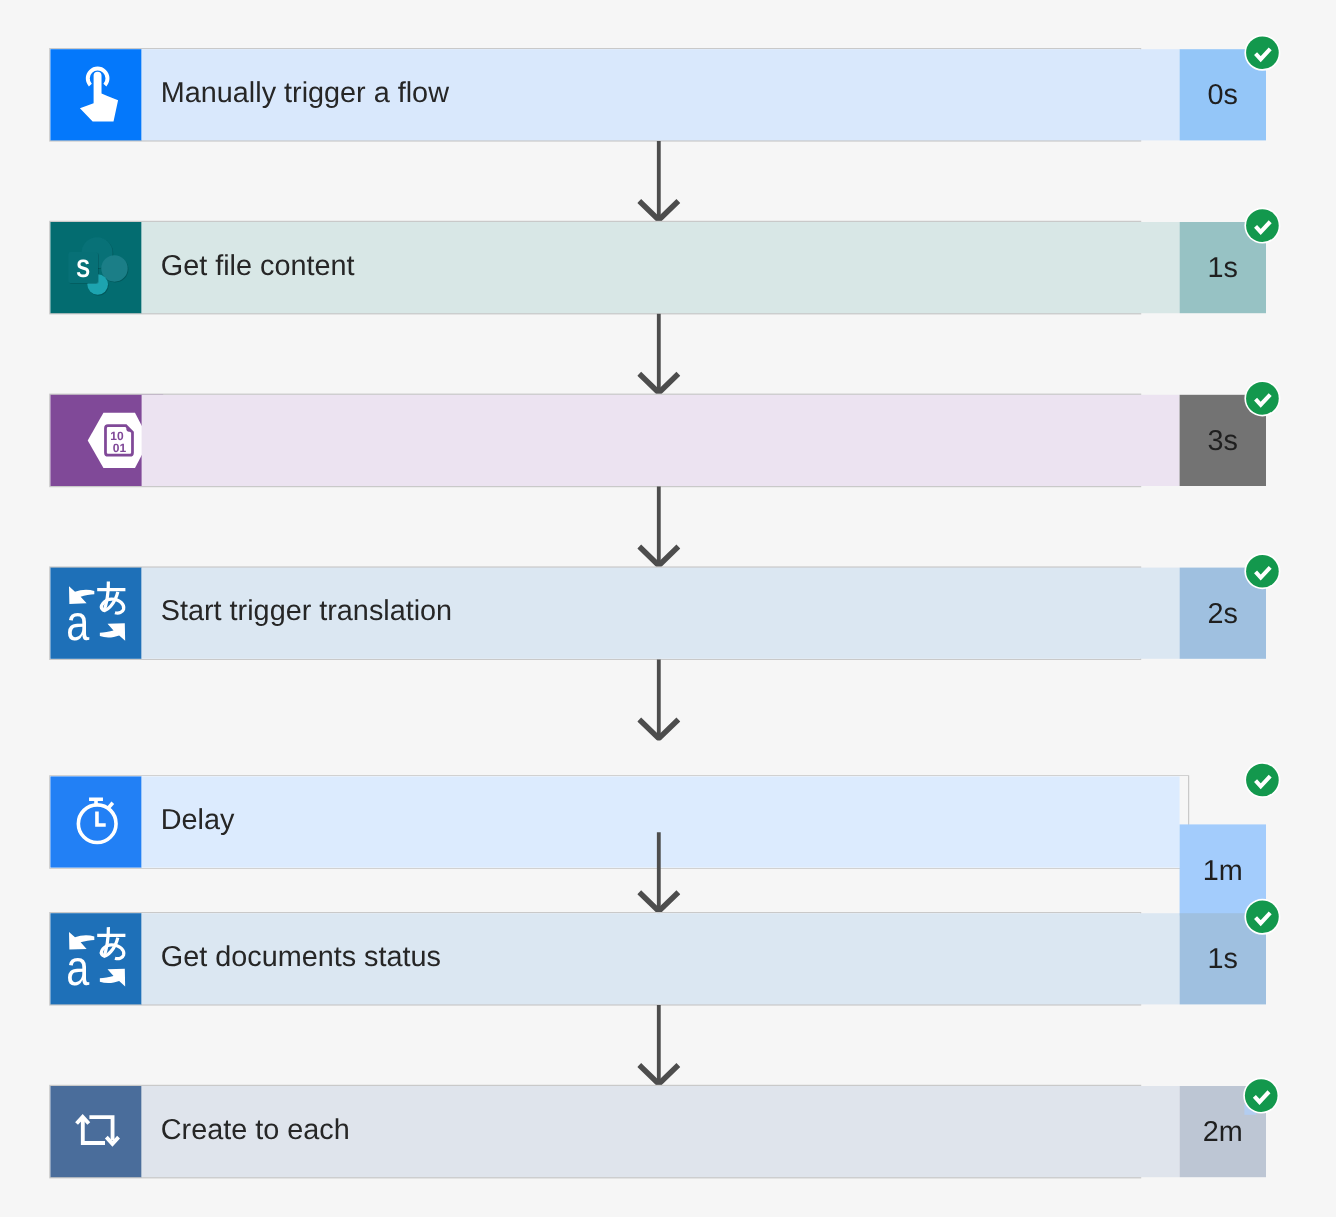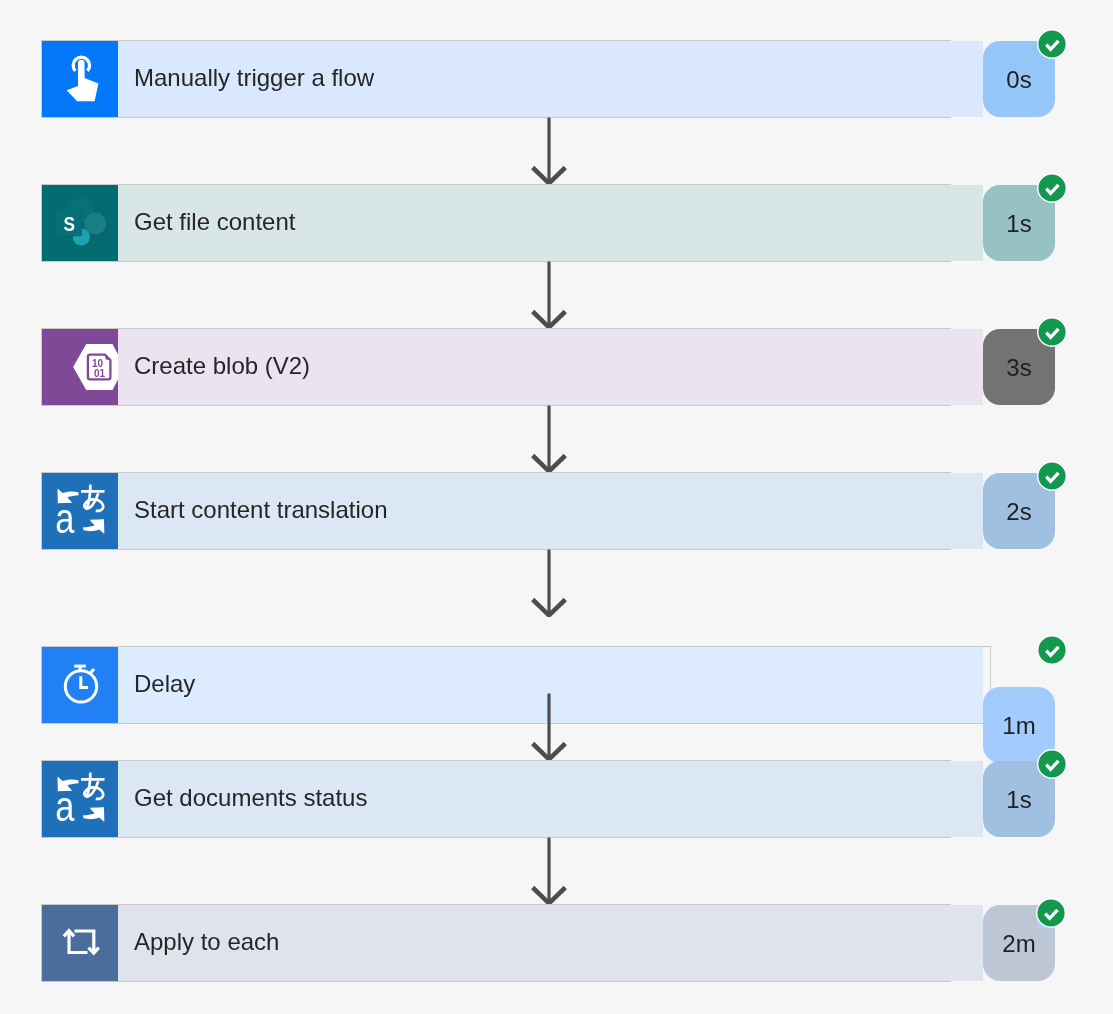--- a/index.html
+++ b/index.html
@@ -5,21 +5,21 @@
   html,body{margin:0;padding:0;}
   body{width:1113px;height:1014px;background:#f6f6f6;overflow:hidden;
        font-family:"Liberation Sans", sans-serif;position:relative;}
   .row{position:absolute;left:42px;width:908px;height:76px;
        box-shadow:0 0 0 1px #c9c9c9;}
   .icon{position:absolute;left:0;top:0;width:76px;height:76px;}
   .bar{position:absolute;left:76px;top:0;width:865px;height:76px;}
   .title{position:absolute;left:92px;top:-1.5px;height:76px;line-height:76px;
          font-size:24px;color:#262626;white-space:nowrap;}
   .dur{position:absolute;left:941px;top:0;width:72px;height:76px;
-       line-height:77px;text-align:center;font-size:24px;color:#1f1f1f;border-radius:17px;}
+       line-height:77px;text-align:center;font-size:24px;color:#1f1f1f;}
   .check{position:absolute;left:994px;top:-13px;width:32px;height:32px;}
   .arrow{position:absolute;left:531px;width:36px;height:68px;}
   .notch{position:absolute;left:995px;top:15px;width:10px;height:9px;background:#b3cdf0;}
 </style>
 </head>
 <body>
 
 <div class="row" style="top:41px;">
   <div class="icon" style="background:#0478fb;">
     <svg width="76" height="76" viewBox="0 0 76 76">
@@ -75,21 +75,20 @@
   <div class="icon" style="background:#804998;padding-left:18px;">
     <svg width="76" height="76" viewBox="0 0 76 76">
       <path d="M13.1,38 L26.2,15 L52.5,15 L64.5,38 L52.5,61 L26.2,61 Z" fill="#fff"></path>
       <path d="M44.9,25.7 H30 Q27.9,25.7 27.9,27.8 V48.2 Q27.9,50.3 30,50.3 H48.3 Q50.4,50.3 50.4,48.2 V31.2 Z" fill="none" stroke="#804998" stroke-width="2.3"></path>
       <path d="M45.3,25.4 V28.8 Q45.3,30.7 47.2,30.7 H50.6 Z" fill="#804998"></path>
       <text x="37.5" y="37.5" font-size="10" font-weight="bold" fill="#804998" text-anchor="middle" font-family="Liberation Sans, sans-serif">10</text>
       <text x="39.5" y="47.5" font-size="10" font-weight="bold" fill="#804998" text-anchor="middle" font-family="Liberation Sans, sans-serif">01</text>
     </svg>
   </div>
   <div class="bar" style="background:#ece3f1;"></div>
-  <div class="title">Create blob (V2)</div>
   <div class="dur" style="background:#737373;">3s</div>
   <svg class="check" viewBox="0 0 32 32">
     <circle cx="16" cy="16" r="15" fill="#fff"></circle>
     <circle cx="16" cy="16" r="13.6" fill="#13984d"></circle>
     <path d="M10.3,16.6 L14.6,21.3 L22.5,12.8" fill="none" stroke="#fff" stroke-width="3.4"></path>
   </svg>
 </div>
 
 <svg class="arrow" style="top:405px;" viewBox="0 0 36 68">
   <line x1="18" y1="0.5" x2="18" y2="64" stroke="#4d4d4d" stroke-width="3.2"></line>
@@ -104,21 +103,21 @@
         </defs>
       <use href="#tarw" fill="#fff"></use>
       <use href="#tarw" fill="#fff" transform="rotate(180 38.9 38.3)"></use>
       <path d="M39,18.4 L62.5,18.4" fill="none" stroke="#fff" stroke-width="2.7"></path>
       <path d="M48.3,11.6 C48.6,19 47,30.5 44.3,36.8" fill="none" stroke="#fff" stroke-width="2.7"></path>
       <path d="M56.2,20.3 C54,29.5 47,37.5 43.5,35 C40.5,32.5 45,26.3 51,26.3 C58,26.3 62,31 61,34.8 C60.2,37.3 57,38.6 53.8,37.6" fill="none" stroke="#fff" stroke-width="2.7"></path>
       <text x="0" y="0" font-size="42" fill="#fff" font-family="Liberation Sans, sans-serif" transform="translate(13.2 60.2) scale(0.82 1)">a</text>
     </svg>
   </div>
   <div class="bar" style="background:#dbe7f2;"></div>
-  <div class="title">Start content translation</div>
+  <div class="title">Start trigger translation</div>
   <div class="dur" style="background:#9fc0e0;">2s</div>
   <svg class="check" viewBox="0 0 32 32">
     <circle cx="16" cy="16" r="15" fill="#fff"></circle>
     <circle cx="16" cy="16" r="13.6" fill="#13984d"></circle>
     <path d="M10.3,16.6 L14.6,21.3 L22.5,12.8" fill="none" stroke="#fff" stroke-width="3.4"></path>
   </svg>
 </div>
 
 <svg class="arrow" style="top:549px;" viewBox="0 0 36 68">
   <line x1="18" y1="0.5" x2="18" y2="64" stroke="#4d4d4d" stroke-width="3.2"></line>
@@ -182,21 +181,21 @@
 <div class="row" style="top:905px;">
   <div class="icon" style="background:#4a6d9b;">
     <svg width="76" height="76" viewBox="0 0 76 76">
       <path d="M27,26.5 L27,47.5 L45.5,47.5" fill="none" stroke="#fff" stroke-width="3.2"></path>
       <path d="M32.5,26 L51.8,26 L51.8,45.5" fill="none" stroke="#fff" stroke-width="3.2"></path>
       <path d="M21.8,31.3 L26.9,25.7 L32,31.3" fill="none" stroke="#fff" stroke-width="3.2"></path>
       <path d="M46.6,42.6 L51.7,48.2 L56.8,42.6" fill="none" stroke="#fff" stroke-width="3.2"></path>
     </svg>
   </div>
   <div class="bar" style="background:#dfe4ec;"></div>
-  <div class="title">Apply to each</div>
+  <div class="title">Create to each</div>
   <div class="dur" style="background:#bdc6d4;">2m</div>
   <div class="notch"></div>
   <svg class="check" style="top:-8px;left:993px;" viewBox="0 0 32 32">
     <circle cx="16" cy="16" r="15" fill="#fff"></circle>
     <circle cx="16" cy="16" r="13.6" fill="#13984d"></circle>
     <path d="M10.3,16.6 L14.6,21.3 L22.5,12.8" fill="none" stroke="#fff" stroke-width="3.4"></path>
   </svg>
 </div>
 
 </body></html>

